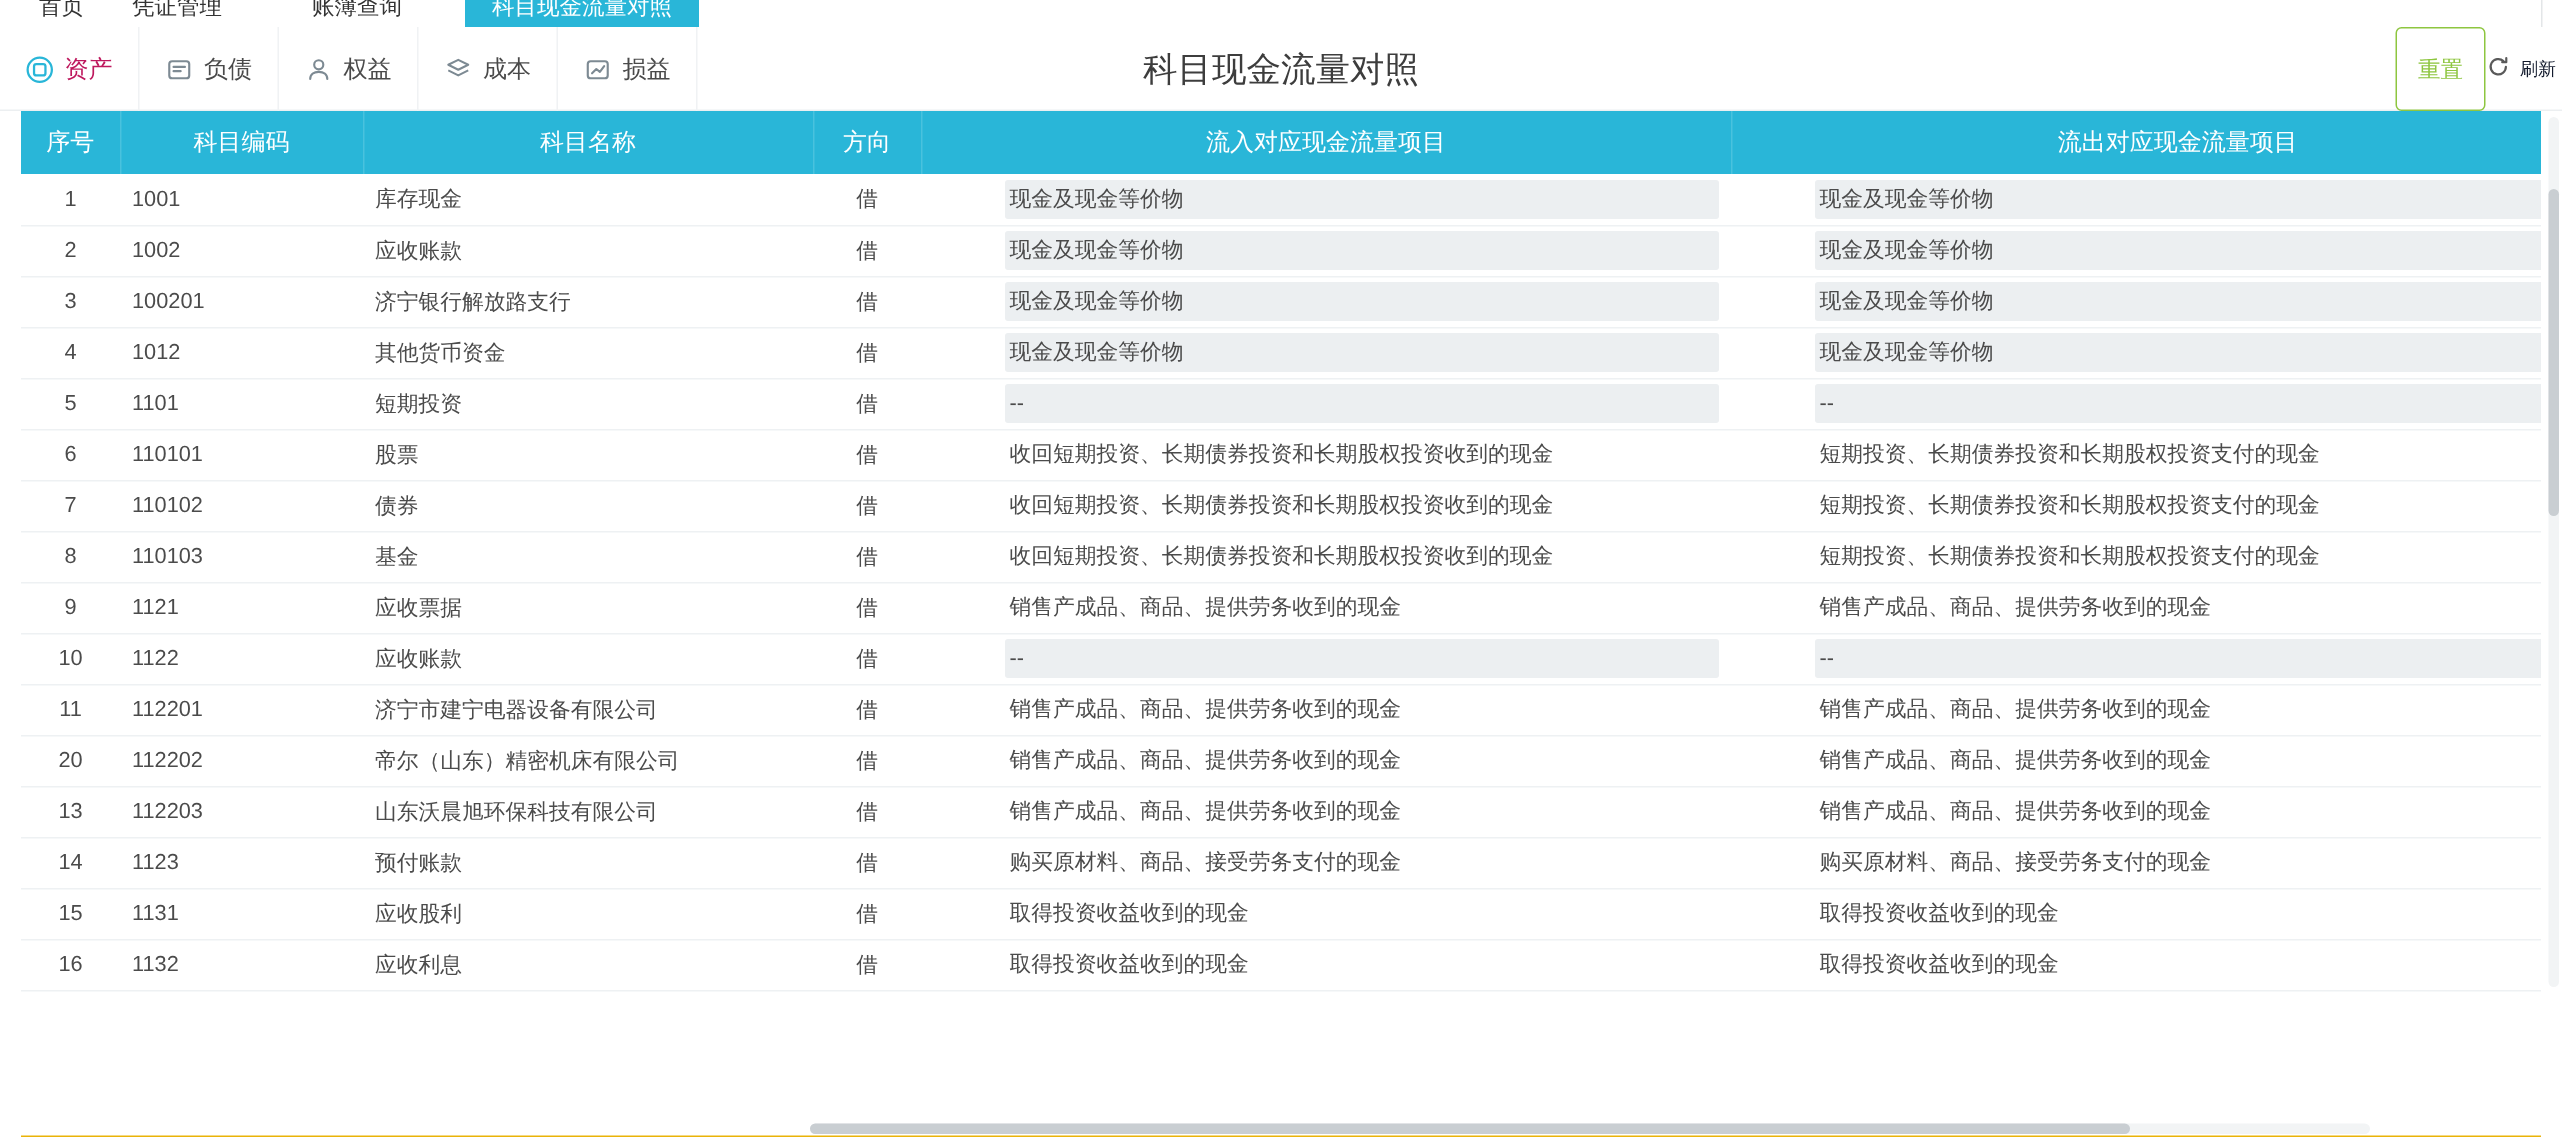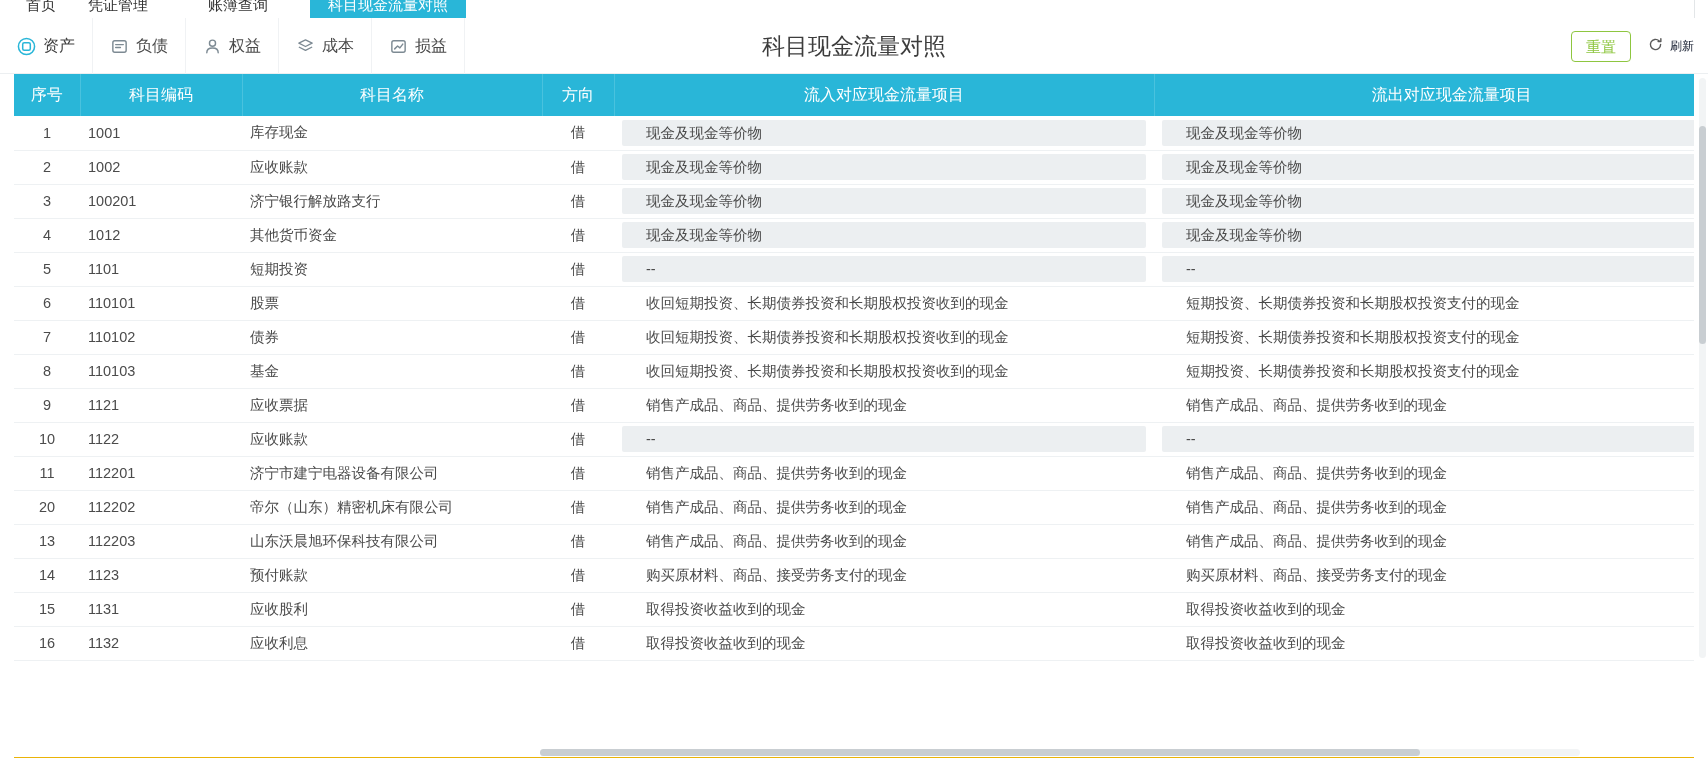--- a/index.html
+++ b/index.html
@@ -67,41 +67,39 @@
     display: flex;
     align-items: center;
     gap: 7px;
     padding: 0 17px;
     font-size: 16px;
     color: #4a4a4a;
     cursor: pointer;
     border-right: 1px solid #f0f2f4;
     height: 56px;
   }
-  .cat.active { color: #404040; }
+  .cat.active { color: #be185d; }
   .cat .ic { display: inline-flex; width: 19px; height: 19px; align-items: center; justify-content: center; }
   .cat .ic svg { display:block; }
 
   .title {
     position: absolute;
     left: 0; right: 0; top: 0;
     height: 56px;
     line-height: 56px;
     text-align: center;
     font-size: 23px;
     color: #3d3d3d;
     pointer-events: none;
   }
   .hdr-right {
     position: absolute;
-    right: 14px; top: 0;
+    right: 4px; top: 0;
     height: 56px;
     display: flex;
-    align-items: center;
-    gap: 16px;
   }
   .btn-reset {
     border: 1px solid #8ec640;
     color: #8ec640;
     background: #fff;
     border-radius: 4px;
     font-size: 15px;
     padding: 7px 14px;
     cursor: pointer;
     line-height: 1;
@@ -150,22 +148,23 @@
   td.c-idx { text-align: center; width: 66px; color: #4b4b4b; }
   td.c-code { width: 162px; padding-left: 18px; }
   td.c-name { width: 300px; padding-left: 18px; }
   td.c-dir  { width: 72px; text-align: center; }
   td.c-in   { width: 540px; padding-left: 10px; }
   td.c-out  { width: 540px; padding-left: 10px; }
   .cellbox {
     display: block;
     height: 26px;
     line-height: 26px;
-    padding-left: 24px;
+    padding-left: 3px;
     border-radius: 2px;
+    margin-left: 48px;
   }
   .cellbox.shaded { background: #eceff1; }
 
   
   .vscroll {
     position: absolute;
     right: 2px; top: 78px;
     width: 7px; height: 580px;
     background: #f2f4f5;
     border-radius: 4px;

